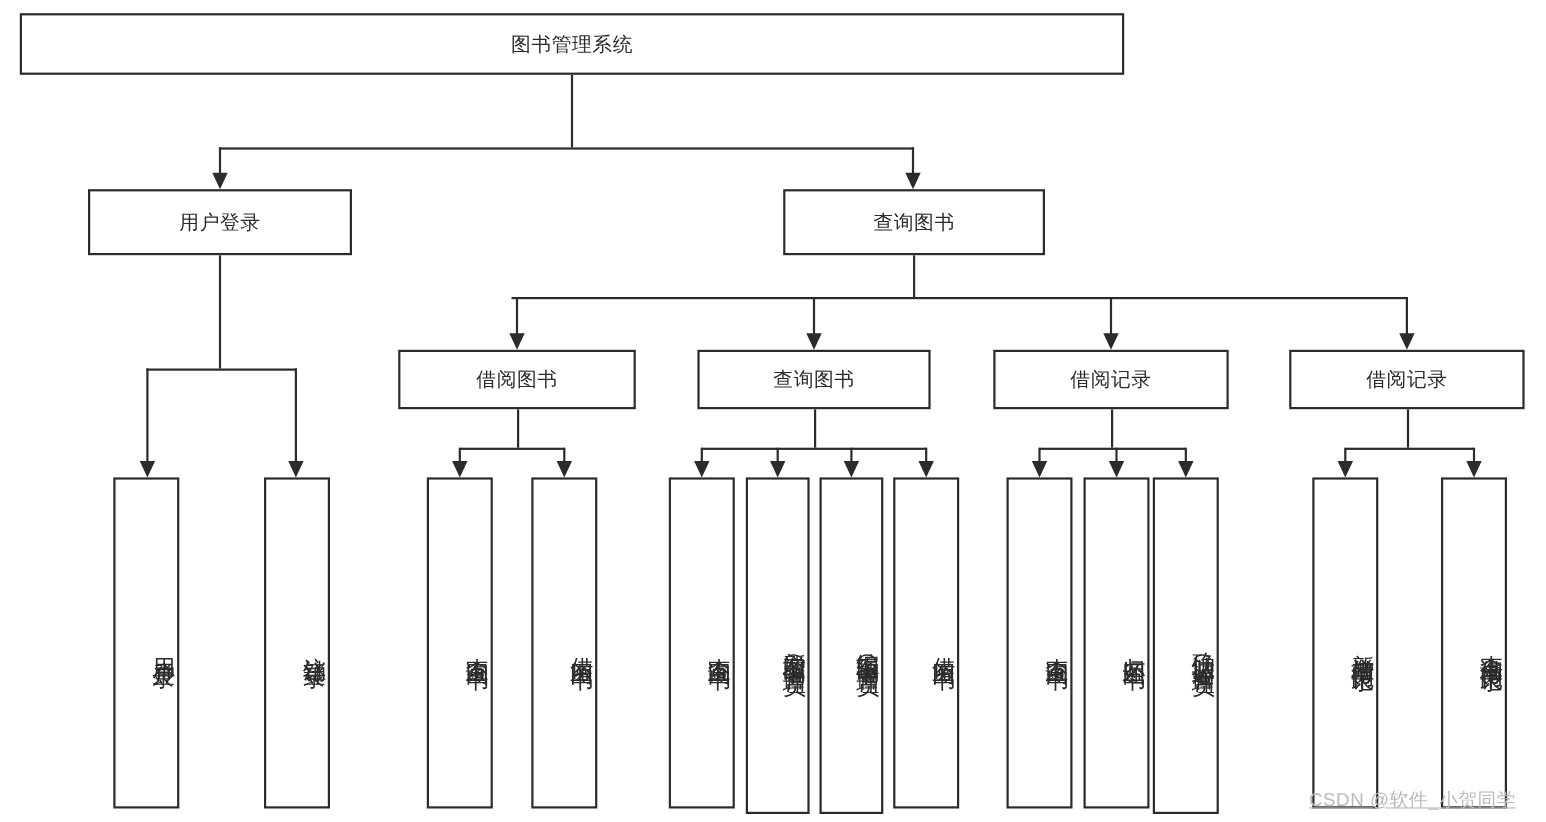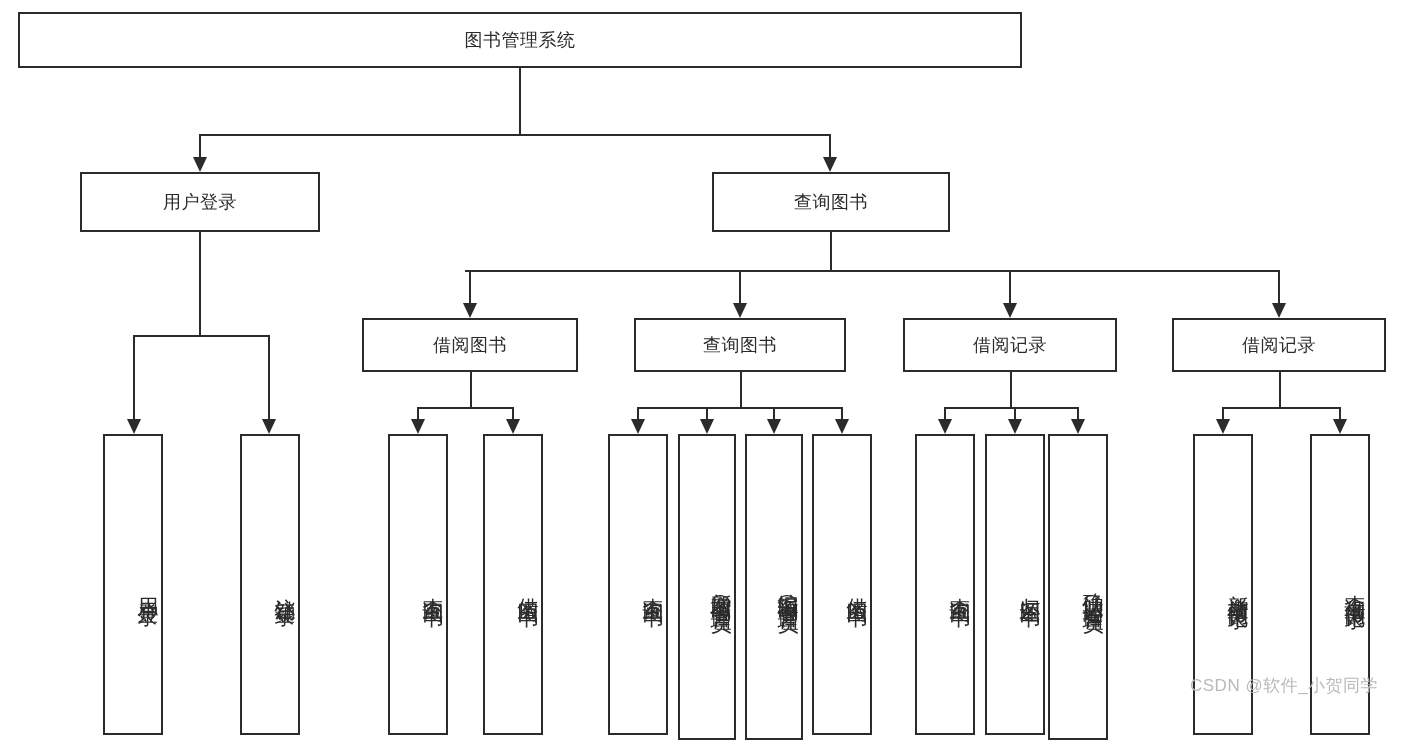--- a/index.html
+++ b/index.html
@@ -179,14 +179,14 @@
       <div class="node vert start" style="left: 1048px; top: 434px; width: 60px; height: 306px;">
         <span>确认归还（管理员）</span>
       </div>
       <div class="node vert start" style="left: 1193px; top: 434px; width: 60px; height: 301px;">
         <span>新增借阅记录</span>
       </div>
       <div class="node vert start" style="left: 1310px; top: 434px; width: 60px; height: 301px;">
         <span>查询借阅记录</span>
       </div>
     </div>
-  <div class="watermark" id="watermark" style="left:1190px; top:674px;">CSDN @软件_小贺同学</div>
+  <div class="watermark" id="watermark" style="left:1190px; top:716px;text-decoration:underline;">CSDN @软件_小贺同学</div>
 </div>
 
 </body></html>

